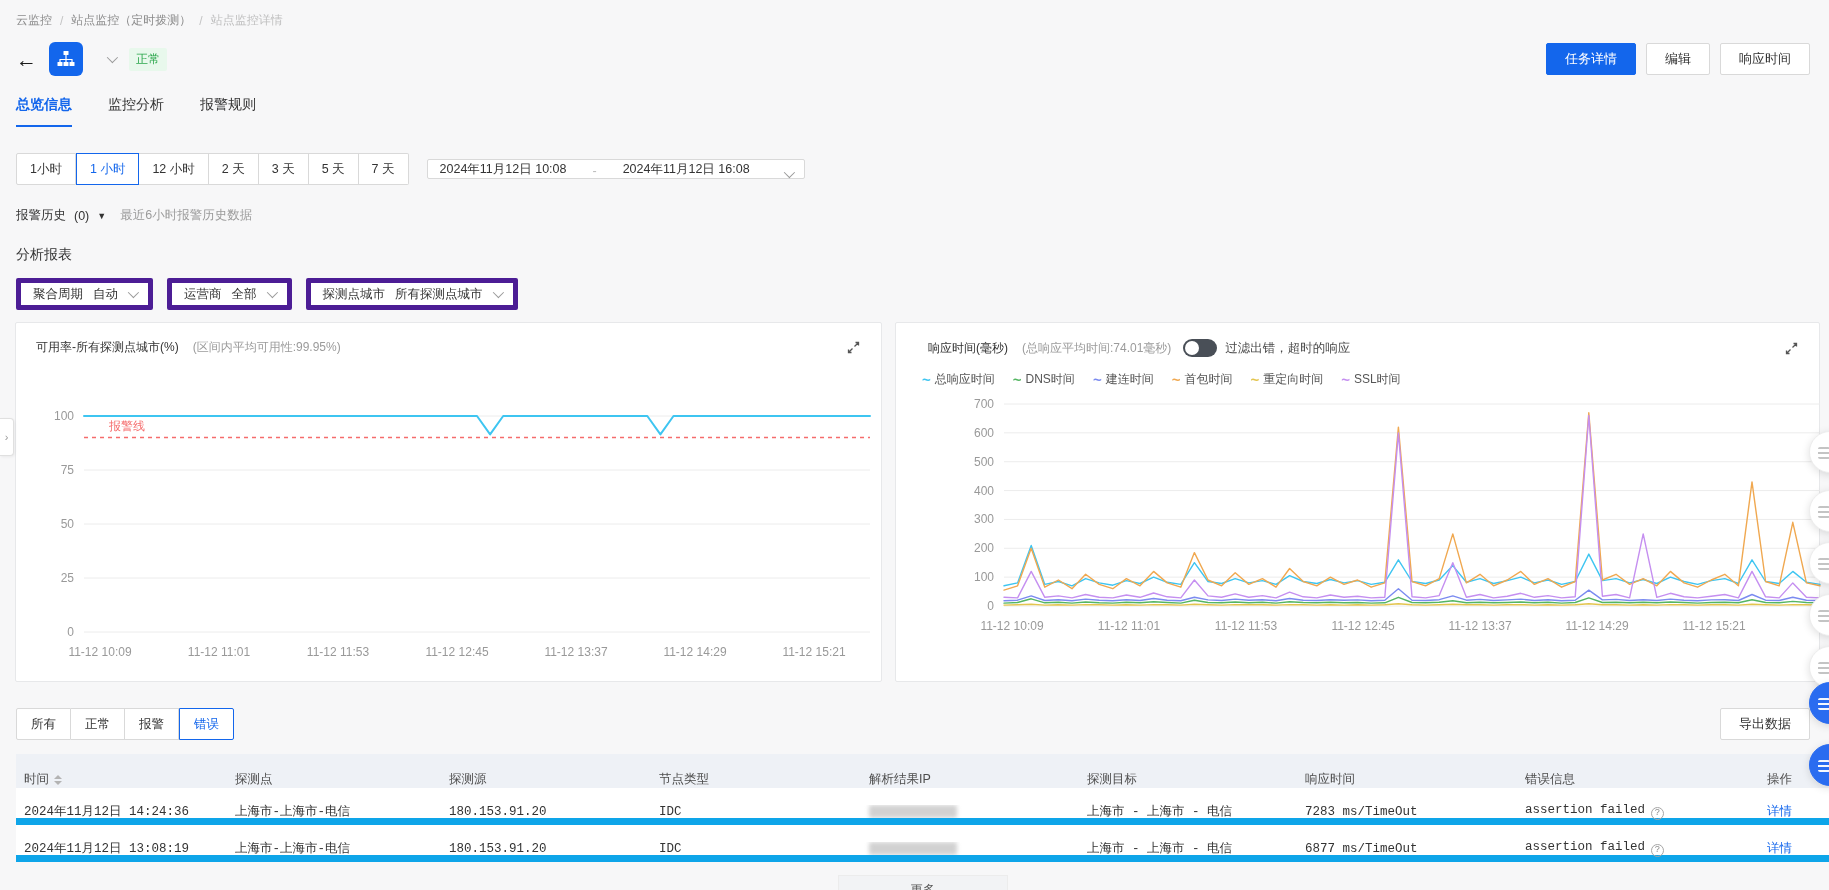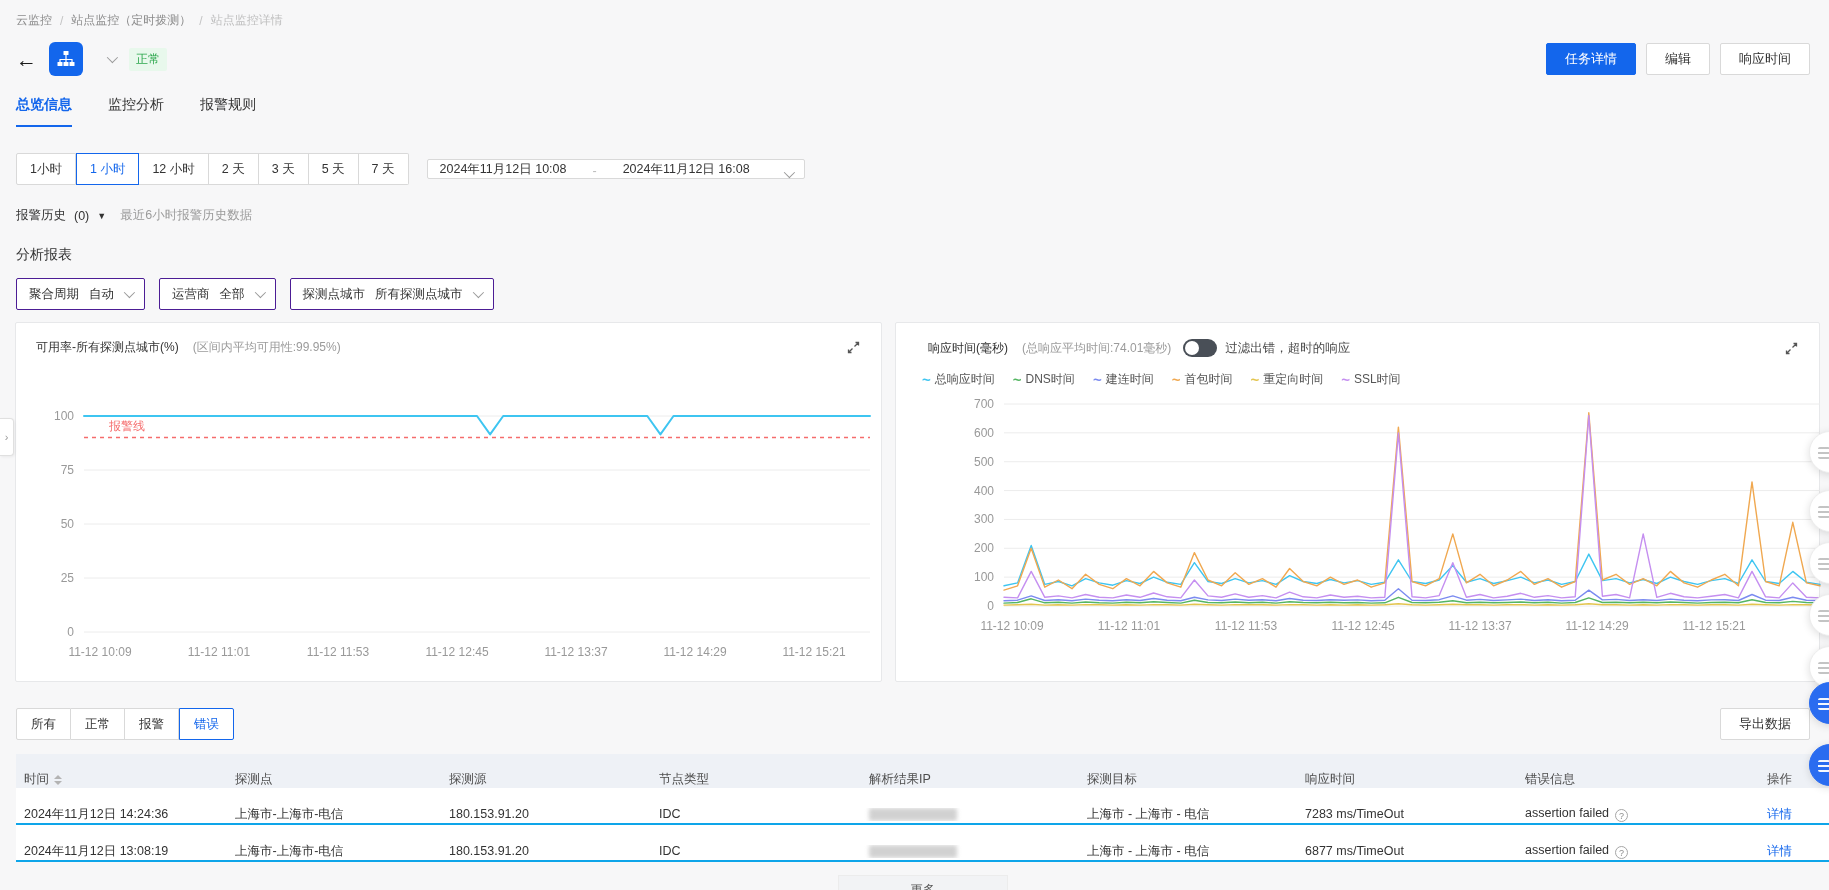--- a/index.html
+++ b/index.html
@@ -46,21 +46,21 @@
 
   
   .alarm-row { display:flex; align-items:center; gap:8px; margin-top:22px; font-size:12.5px; }
   .alarm-row .tri { font-size:9px; color:#333; cursor:pointer; }
   .alarm-row .hint { color:#9b9b9b; margin-left:6px; }
 
   .section-title { margin-top:22px; font-size:14px; color:#333; }
 
   
   .filters { display:flex; gap:14px; margin-top:14px; }
-  .drop { height:32px; background:#fff; border:1px solid #4c1d95; border-radius:2px; display:flex; align-items:center; gap:10px; padding:0 12px; font-size:12.5px; cursor:pointer; }
+  .drop { height:32px; background:#fff; border:5px solid #4c1d95; border-radius:2px; display:flex; align-items:center; gap:10px; padding:0 12px; font-size:12.5px; cursor:pointer; }
   .drop .lab { color:#333; }
   .drop .val { color:#333; }
 
   
   .charts { display:flex; gap:13px; margin-top:12px; margin-left:-1px; }
   .panel { background:#fff; border:1px solid #e7e8ea; border-radius:2px; height:360px; }
   .panel.left { width:867px; padding:16px 8px 8px 8px; }
   .panel.right { width:925px; padding:16px 8px 8px 8px; }
   .panel-hd { display:flex; align-items:center; padding:0 12px; }
   .panel-title { font-size:12px; color:#333; }
@@ -75,21 +75,21 @@
   svg text { font-family:"Liberation Sans","DejaVu Sans",sans-serif; }
 
   
   .table-toolbar { display:flex; align-items:center; margin-top:26px; padding-right:19px; }
   .table-toolbar .seg .opt { padding:0 14px; }
   .export { margin-left:auto; }
   .tbl { margin-top:14px; width:1814px; }
   .tbl .thead, .tbl .trow { display:grid; grid-template-columns:211px 214px 210px 210px 218px 218px 220px 242px 64px; align-items:center; }
   .tbl .thead { background:#eef1f6; height:34px; font-size:12.5px; color:#4d4d4d; }
   .tbl .thead > div, .tbl .trow > div { padding-left:8px; white-space:nowrap; overflow:hidden;margin-top:17px; }
-  .tbl .trow { background:#fff; height:37px; border-bottom:2px solid #0ea5e9; font-size:12.5px; color:#333; }
+  .tbl .trow { background:#fff; height:37px; border-bottom:7px solid #0ea5e9; font-size:12.5px; color:#333;font-family:Liberation Mono, monospace; }
   .sort { display:inline-flex; flex-direction:column; gap:2px; margin-left:5px; vertical-align:middle; cursor:pointer; }
   .sort i { width:0; height:0; border-left:4px solid transparent; border-right:4px solid transparent; }
   .sort .up { border-bottom:4px solid #b3b3b3; }
   .sort .dn { border-top:4px solid #b3b3b3; }
   .masked { width:88px; height:13px; background:#c6c6c6; border-radius:2px; filter:blur(2px); opacity:.8; }
   .qmark { display:inline-flex; width:13px; height:13px; border:1px solid #a6a6a6; border-radius:50%; color:#8c8c8c; font-size:9px; align-items:center; justify-content:center; margin-left:6px; vertical-align:-2px; cursor:pointer; }
   .link { color:#1366ec; cursor:pointer; }
   .more-wrap { display:flex; justify-content:center; margin-top:13px; width:1814px; }
   .more { width:170px; height:30px; background:#f2f3f5; border:1px solid #ececec; color:#595959; font-size:12.5px; cursor:pointer; }
 

